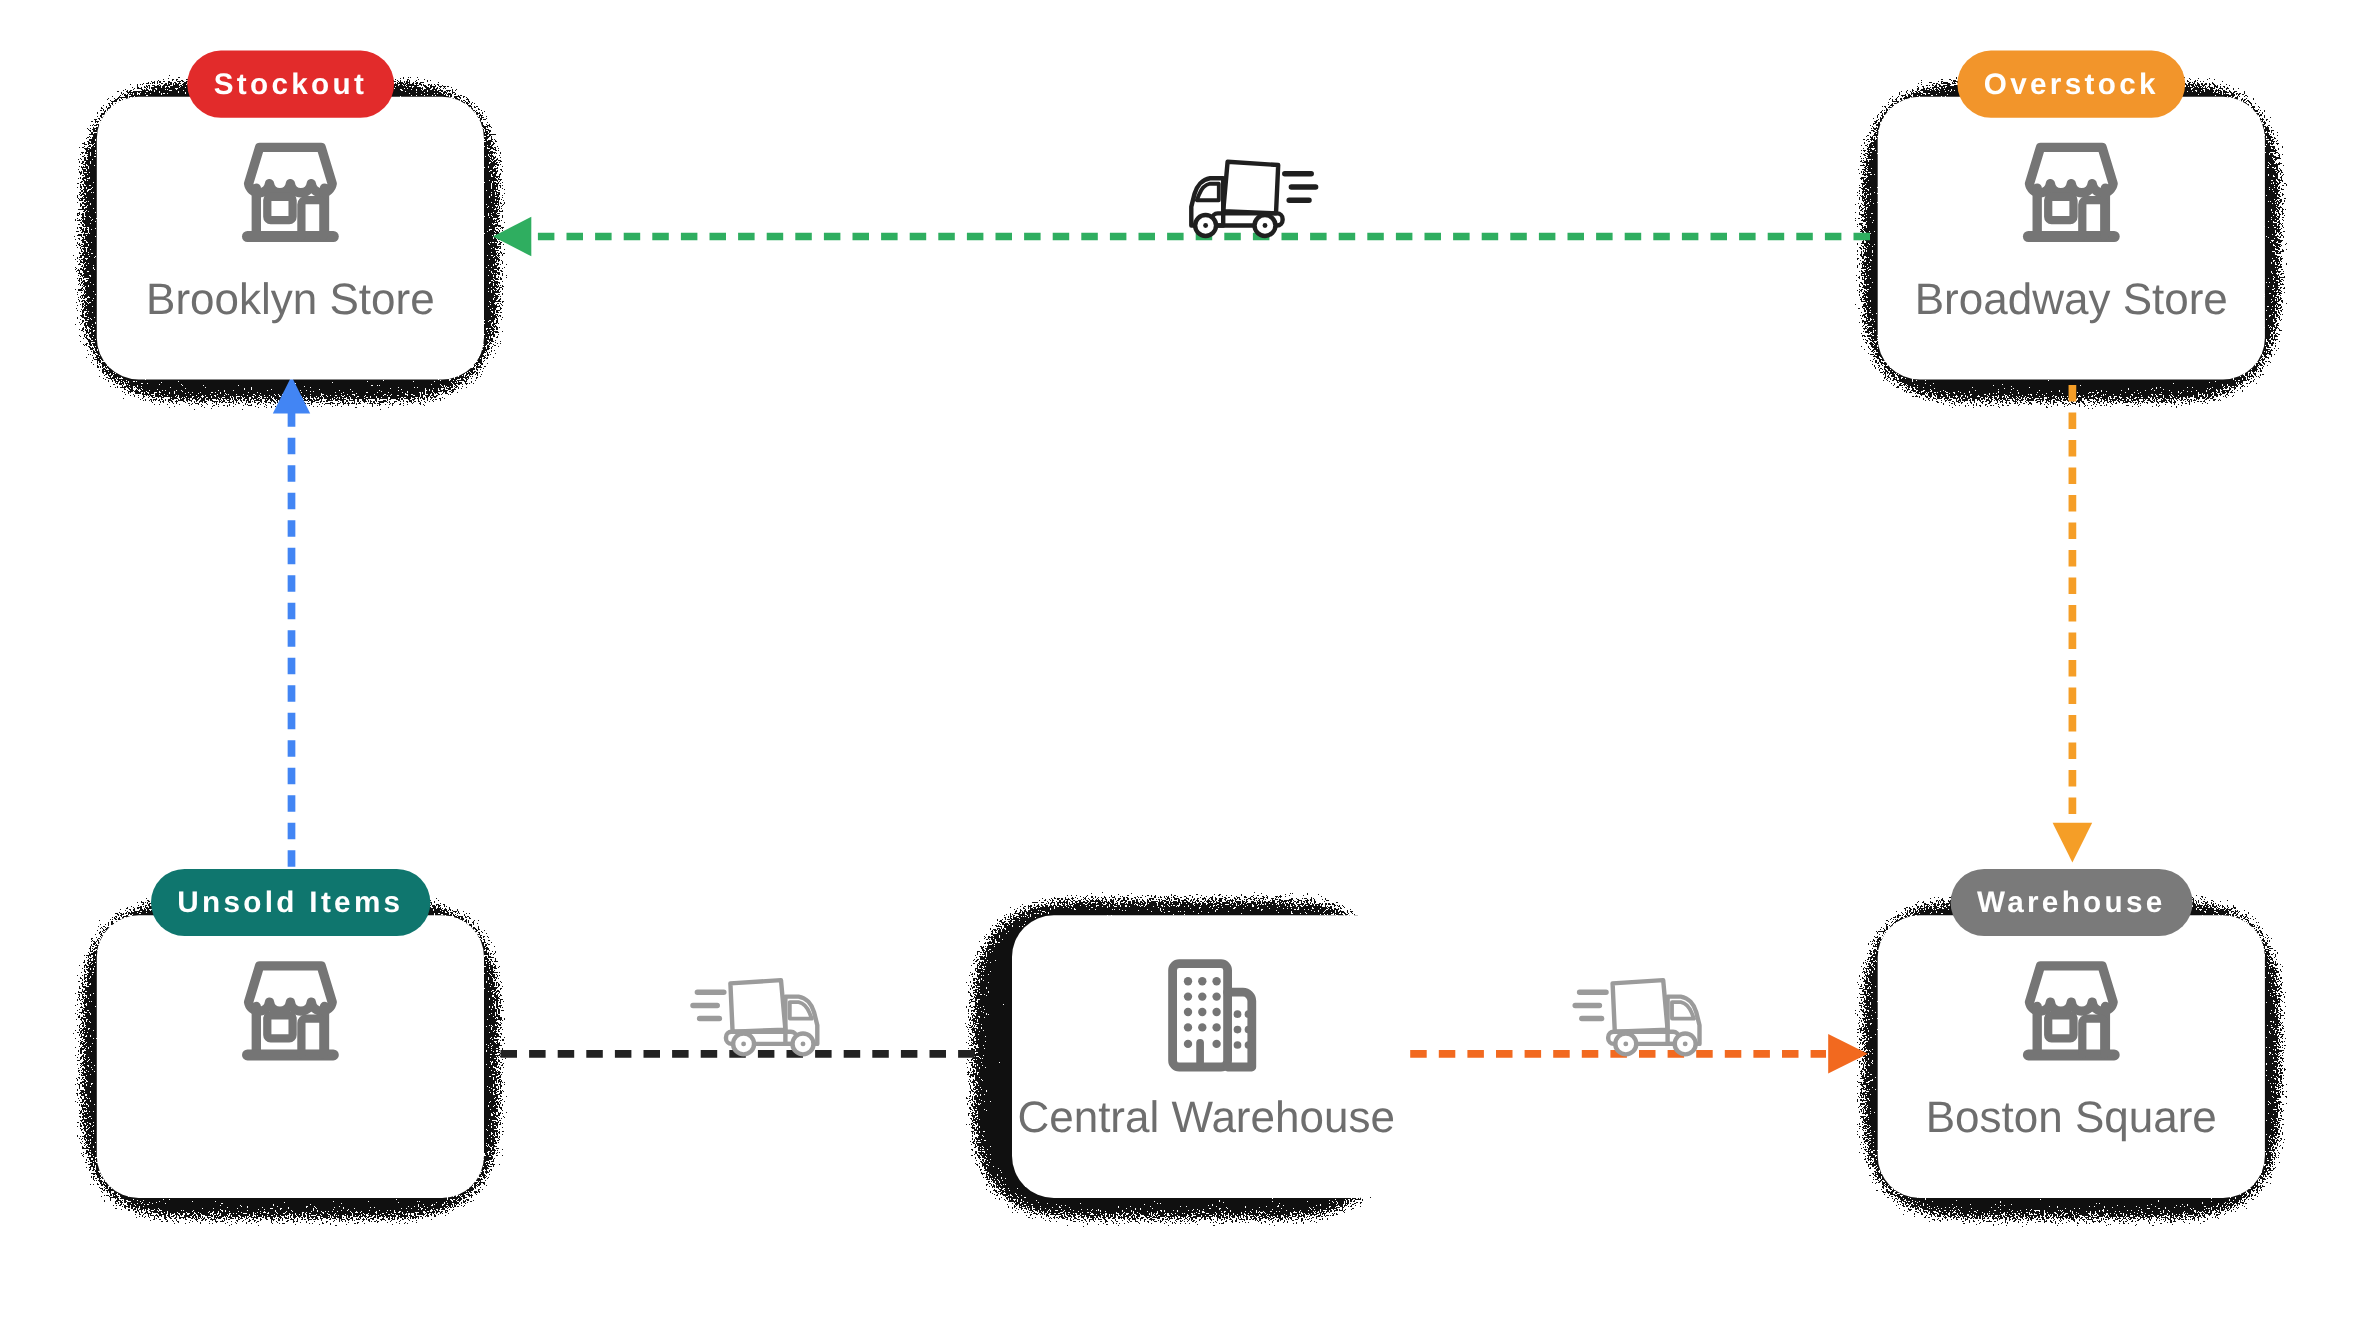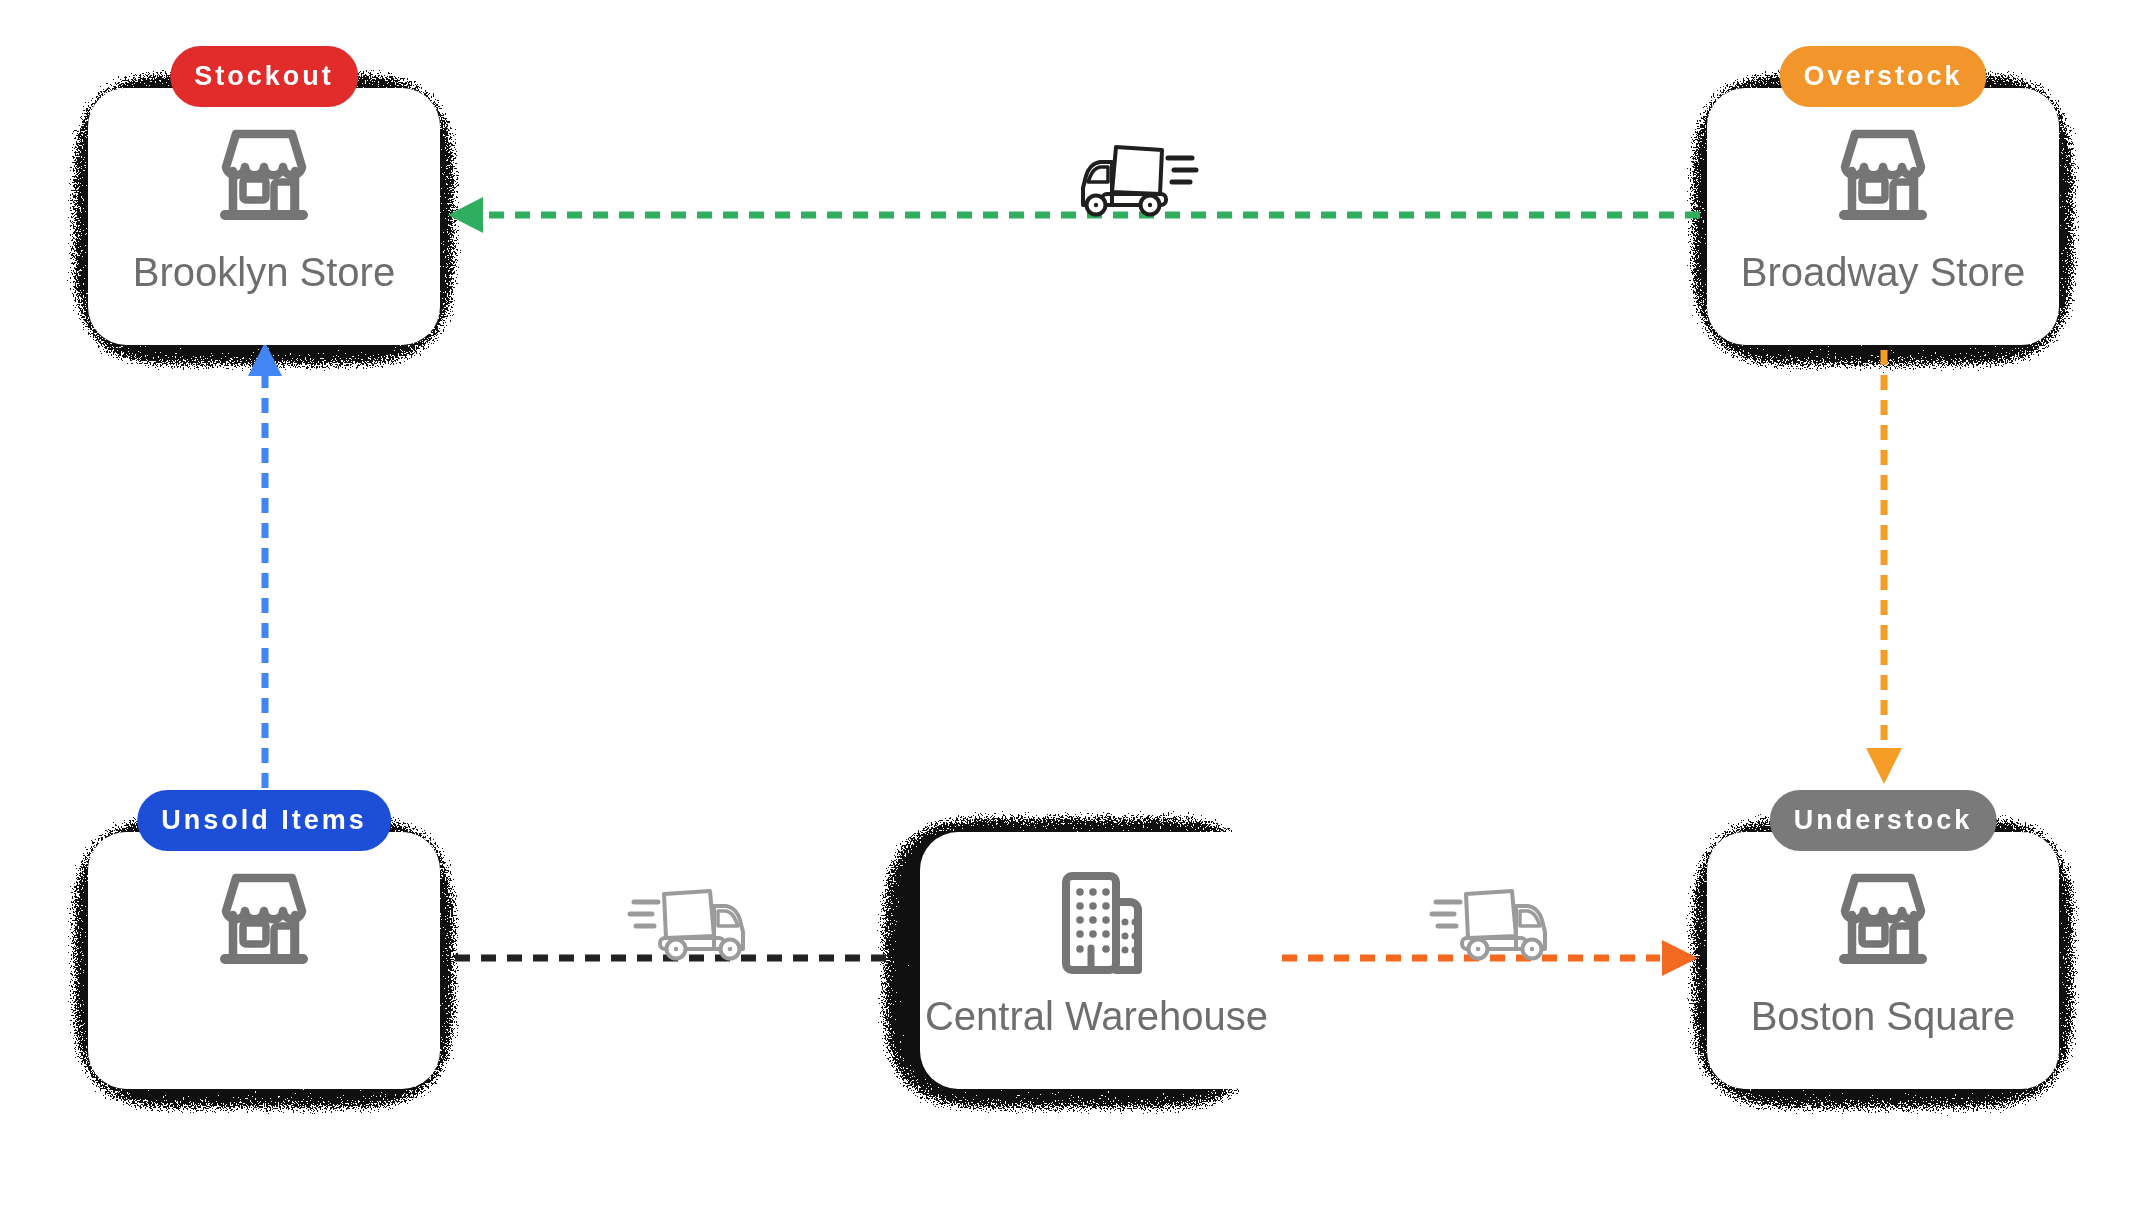--- a/index.html
+++ b/index.html
@@ -9,21 +9,21 @@
   .card{position:absolute;width:352px;height:257px;background:#ffffff;border-radius:38px;
         display:flex;flex-direction:column;align-items:center;box-sizing:border-box;
         padding-top:34px;z-index:2;}
   .card .node-icon{width:122px;height:118px;flex:0 0 auto;}
   .card .node-label{margin-top:10px;font-size:40px;color:#6e6e6e;white-space:nowrap;}
   .badge{position:absolute;top:-42px;left:50%;transform:translateX(-50%);height:61px;
          line-height:61px;border-radius:31px;padding:0 24px;color:#ffffff;font-weight:bold;
          font-size:27px;letter-spacing:3px;white-space:nowrap;z-index:3;}
   .badge-stockout{background:#e22b2b;}
   .badge-overstock{background:#f2952b;}
-  .badge-unsold{background:#1d4ed8;}
+  .badge-unsold{background:#0f766e;}
   .badge-understock{background:#7a7a7a;}
   .pos-brooklyn{left:88px;top:88px;}
   .pos-broadway{left:1707px;top:88px;}
   .pos-times{left:88px;top:832px;}
   .pos-warehouse{left:920px;top:832px;width:353px;}
   .pos-boston{left:1707px;top:832px;}
 </style>
 </head>
 <body>
 
@@ -153,21 +153,21 @@
         <circle cx="89" cy="68" r="3.5"></circle>
           <circle cx="99" cy="68" r="3.5"></circle>
         <circle cx="89" cy="82" r="3.5"></circle>
           <circle cx="99" cy="82" r="3.5"></circle>
       </g>
     </svg>
     <div class="node-label">Central Warehouse</div>
   </div>
 
   <div class="card pos-boston">
-    <div class="badge badge-understock">Understock</div>
+    <div class="badge badge-understock">Warehouse</div>
     <svg class="node-icon" viewBox="0 0 122 114" fill="none" stroke="#757575" stroke-linecap="round" stroke-linejoin="round">
       <path d="M33 10 H89 L99 43 a9.6 9.6 0 0 1 -19 0 a9.6 9.6 0 0 1 -19 0 a9.6 9.6 0 0 1 -19 0 a9.6 9.6 0 0 1 -19 0 Z" stroke-width="8.5"></path>
       <path d="M30 47 V 88 M92 47 V 88" stroke-width="8.5"></path>
       <path d="M22 91 H100" stroke-width="10"></path>
       <rect x="40" y="55" width="23" height="21" rx="3" stroke-width="7.5"></rect>
       <path d="M71 91 V62 a4 4 0 0 1 4 -4 h12 a4 4 0 0 1 4 4 V91" stroke-width="7.5"></path>
     </svg>
     <div class="node-label">Boston Square</div>
   </div>
 

